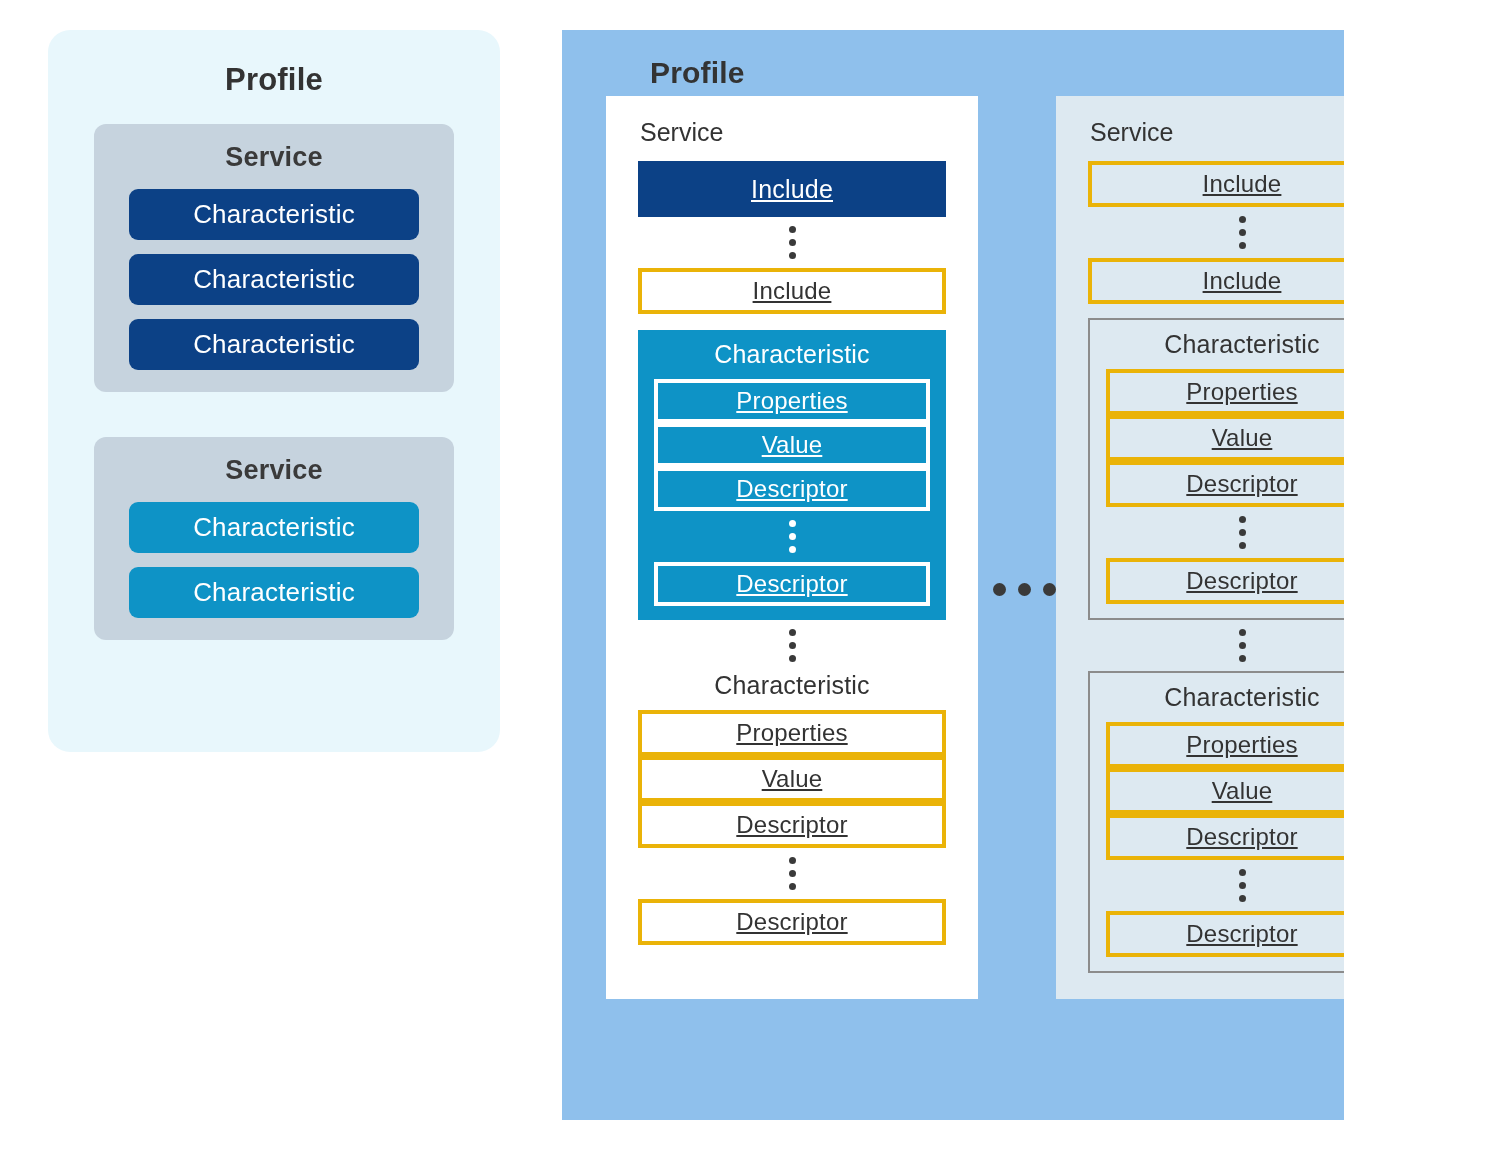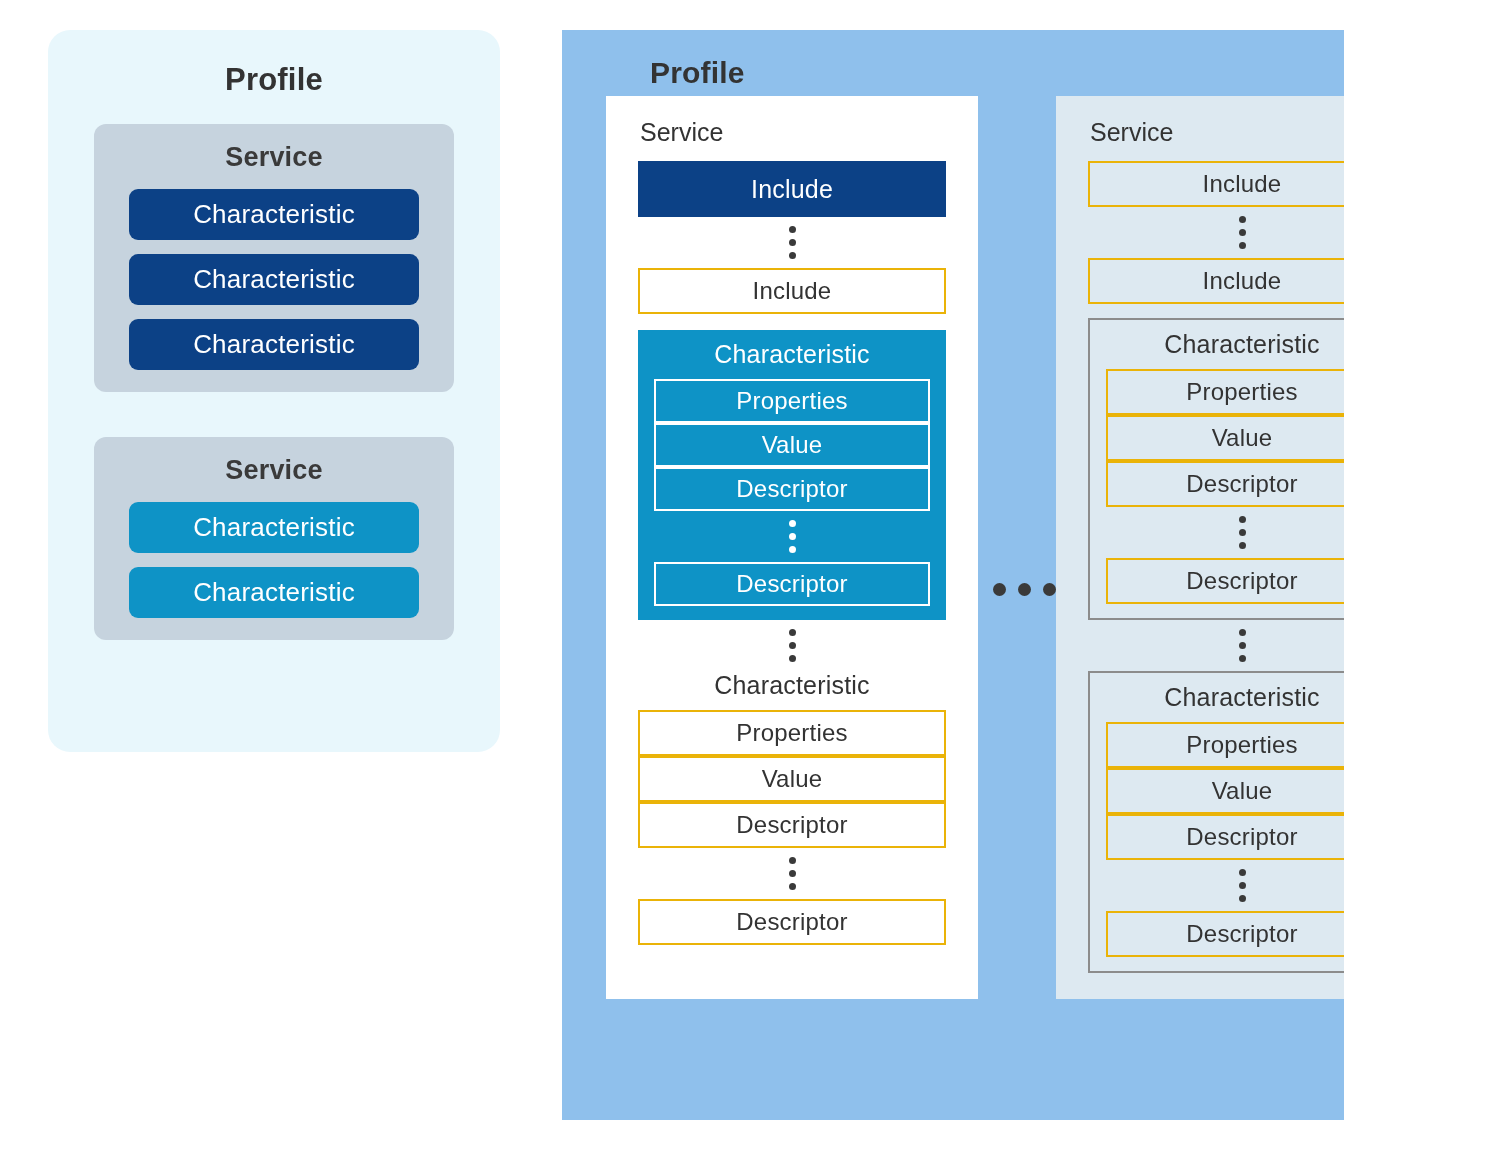--- a/index.html
+++ b/index.html
@@ -100,23 +100,24 @@
   }
 
   
   .box {
     height: 46px;
     display: flex;
     align-items: center;
     justify-content: center;
     font-size: 24px;
     color: #333333;
-    border: 2px solid #eab308;
+    border: 4px solid #eab308;
     background: transparent;
     letter-spacing: 0.2px;
+    text-decoration: underline;
   }
   .box.filled-navy {
     background: #0C4186;
     border-color: #0C4186;
     color: #ffffff;
     height: 56px;
     font-size: 25px;
   }
   .box.on-cyan {
     border-color: #ffffff;

